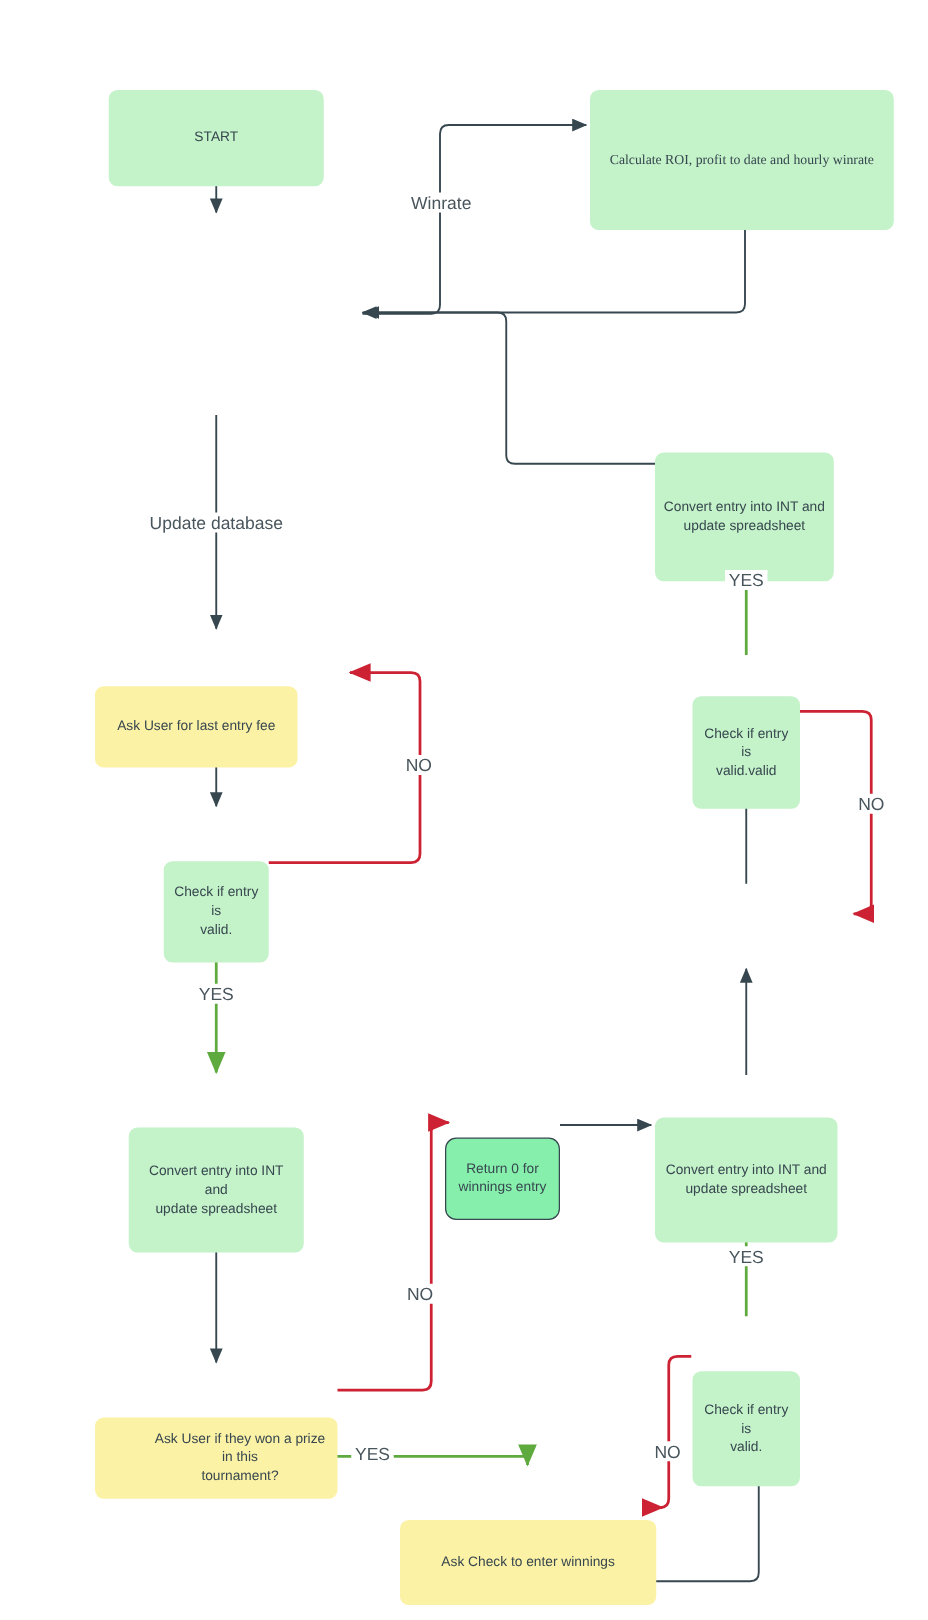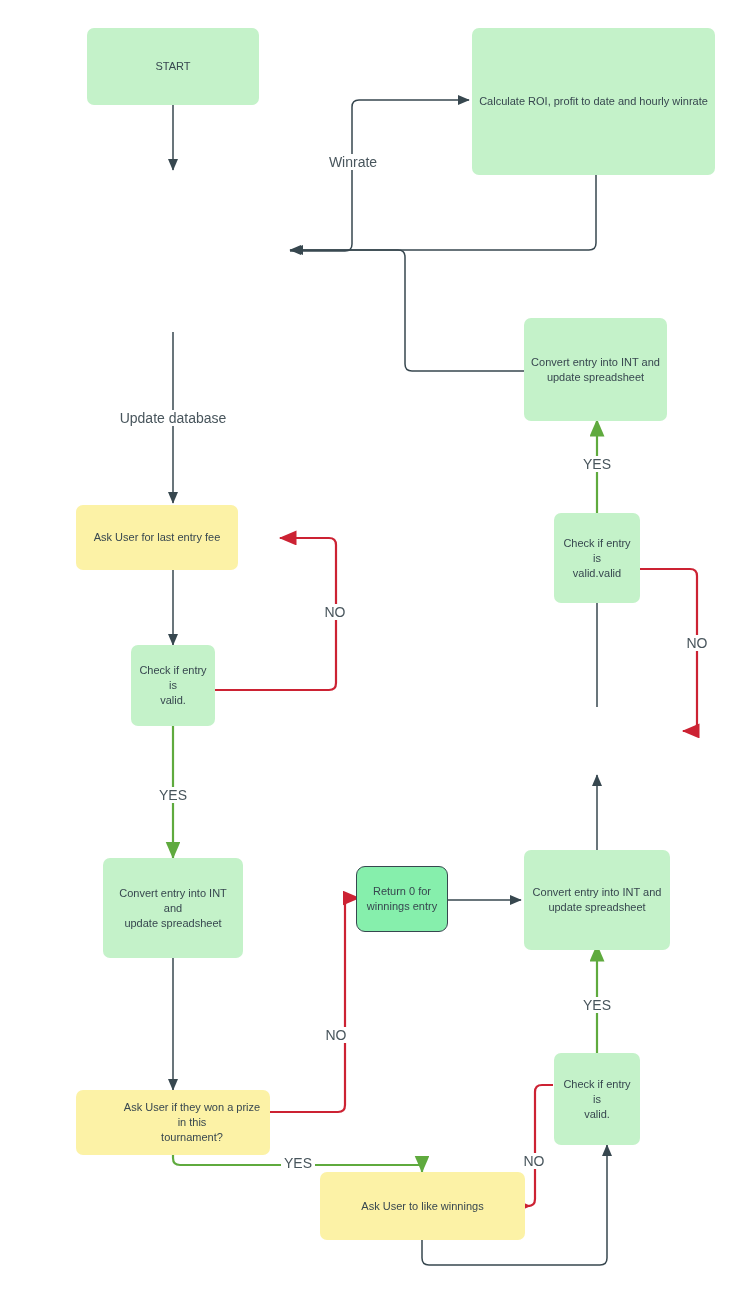--- a/index.html
+++ b/index.html
@@ -31,20 +31,21 @@
     box-sizing: border-box;
     display: flex;
     align-items: center;
     justify-content: center;
     text-align: center;
     color: #37474f;
     font-size: 11px;
     line-height: 15px;
     padding: 4px 6px;
     z-index: 3;
+    margin-top: 44px;
   }
   .node.green {
     background: #c4f2c9;
     border-radius: 7px;
   }
   .node.yellow {
     background: #fcf2a6;
     border-radius: 7px;
   }
   .node.outlined {
@@ -150,21 +151,21 @@
       <path d="M640,569 L690,569 Q697,569 697,576 L697,724 Q697,731 690,731 L683,731" marker-end="url(#arrNo)"></path>
     </g>
   </svg>
 
   <div class="node green" style="left:87px; top:28px; width:172px; height:77px;">
     <div>
       <span>START</span>
     </div>
   </div>
 
-  <div class="node green" style="left:472px; top:28px; width:243px; height:147px;">
+  <div class="node green" style="left:472px; top:28px; width:243px; height:112px;font-family:Liberation Serif, serif;">
     <span>Calculate ROI, profit to date and hourly winrate</span>
   </div>
 
 
   <div class="node green" style="left:524px; top:318px; width:143px; height:103px;">
     <div>
       <span>Convert entry into INT and</span>
       <span>update spreadsheet</span>
     </div>
   </div>
@@ -217,21 +218,21 @@
   </div>
 
   <div class="node green" style="left:554px; top:1053px; width:86px; height:92px;">
     <div>
       <span>Check if entry is</span>
       <span>valid.</span>
     </div>
   </div>
 
   <div class="node yellow" style="left:320px; top:1172px; width:205px; height:68px;">
-    <span>Ask User to like winnings</span>
+    <span>Ask Check to enter winnings</span>
   </div>
 
   <div class="edge-label" style="left:353px; top:162px;">Winrate</div>
   <div class="edge-label" style="left:173px; top:418px;">Update database</div>
   <div class="edge-label" style="left:335px; top:612px;">NO</div>
   <div class="edge-label" style="left:173px; top:795px;">YES</div>
   <div class="edge-label" style="left:336px; top:1035px;">NO</div>
   <div class="edge-label" style="left:298px; top:1163px;">YES</div>
   <div class="edge-label" style="left:534px; top:1161px;">NO</div>
   <div class="edge-label" style="left:597px; top:1005px;">YES</div>

